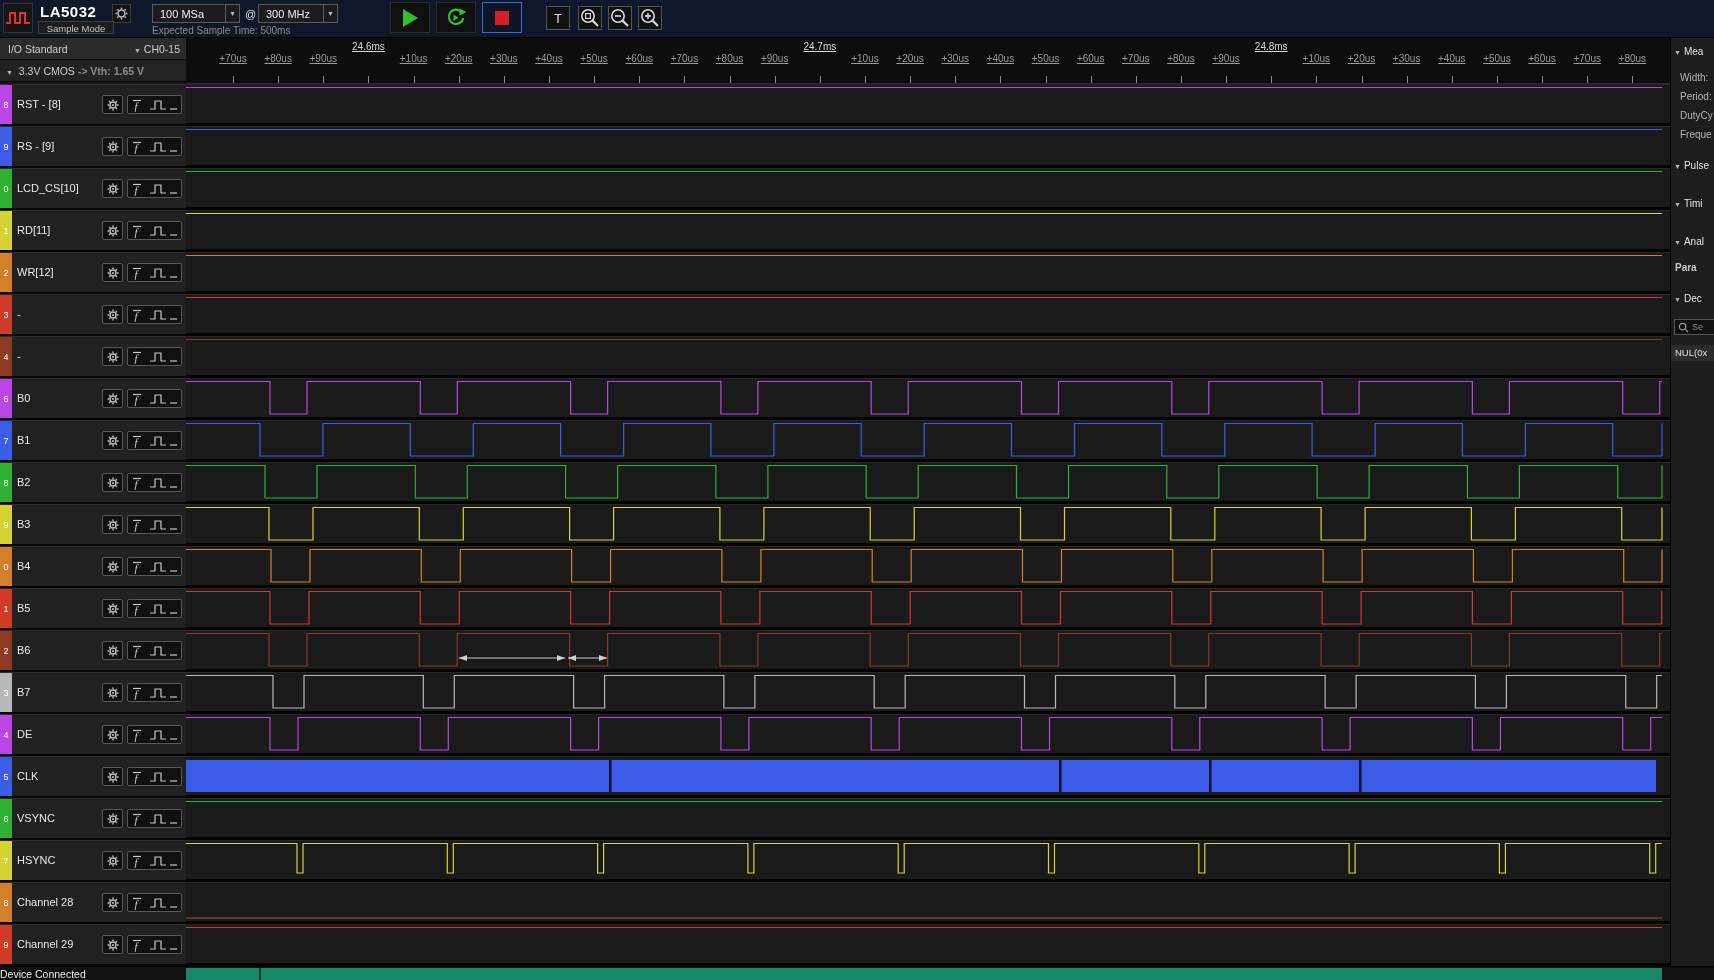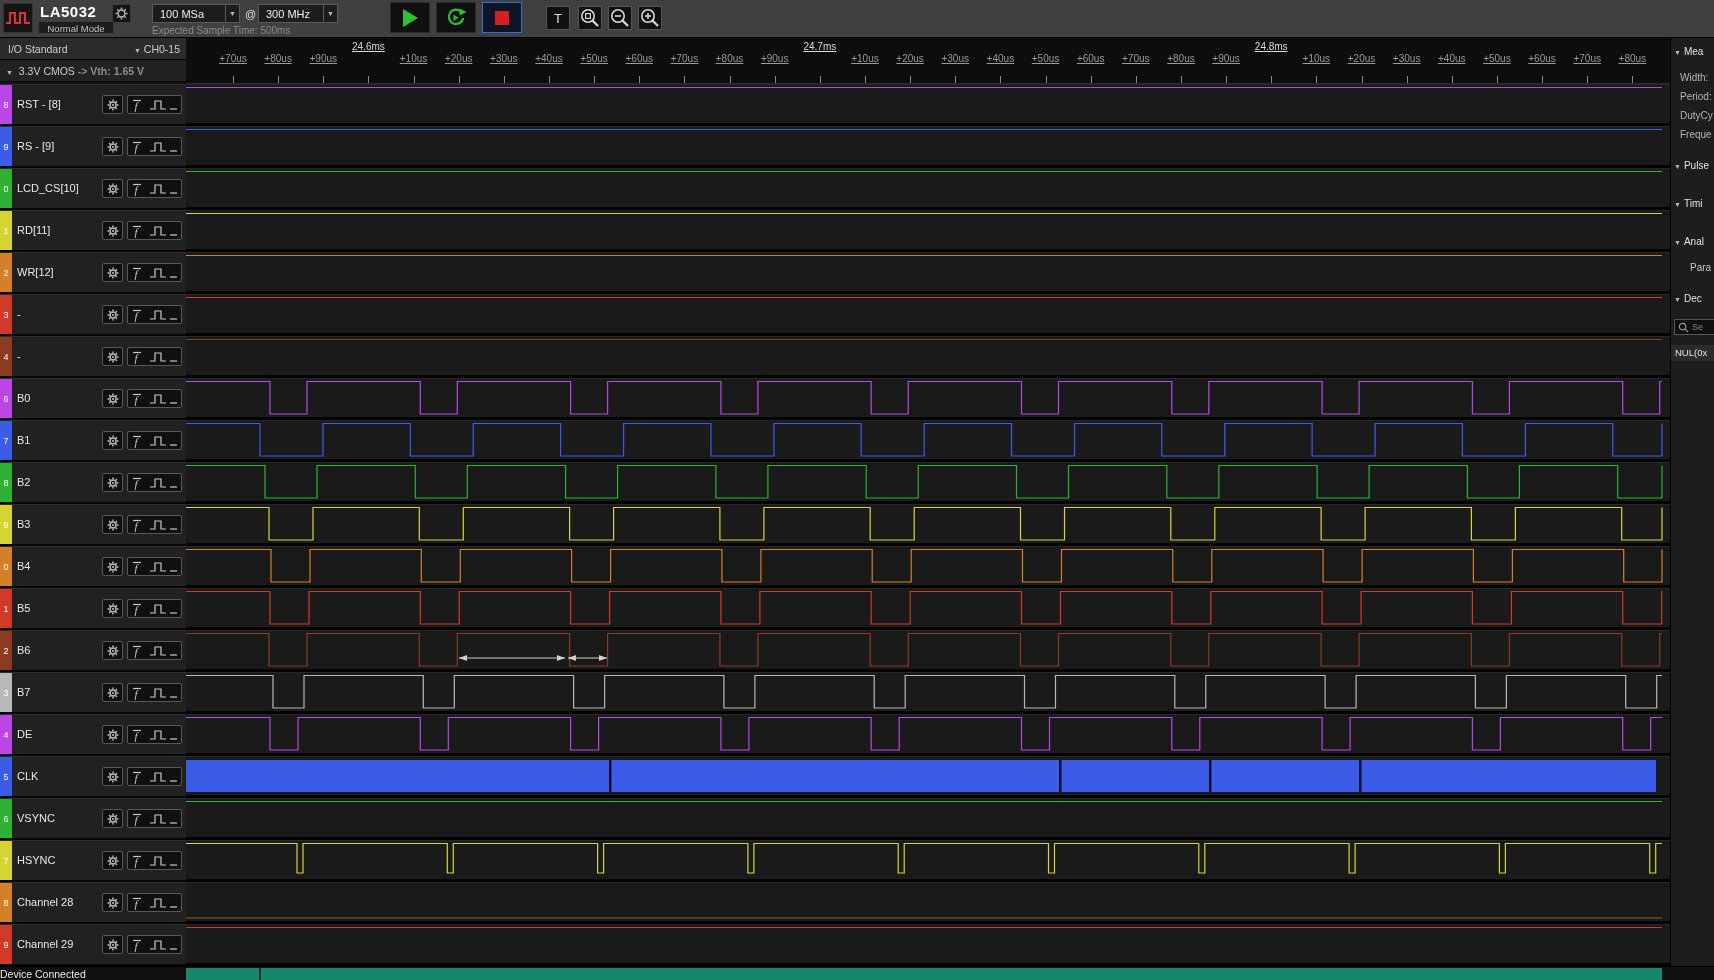--- a/index.html
+++ b/index.html
@@ -1,19 +1,19 @@
 <!DOCTYPE html>
 <html><head>
 <meta charset="utf-8">
 <style>
   html,body{margin:0;padding:0;background:#000;}
   #stage{position:relative;width:1714px;height:980px;background:#050505;overflow:hidden;
          font-family:"Liberation Sans",sans-serif;-webkit-font-smoothing:antialiased;}
   
-  #toolbar{position:absolute;left:0;top:0;width:1714px;height:38px;background:#404040;border-bottom:1px solid #000;box-sizing:border-box;}
+  #toolbar{position:absolute;left:0;top:0;width:1714px;height:38px;background:#0f172a;border-bottom:1px solid #000;box-sizing:border-box;}
   #logo{position:absolute;left:3px;top:3px;width:30px;height:30px;background:#151515;border:1px solid #333;box-sizing:border-box;display:flex;align-items:center;justify-content:center;}
   #device-title{position:absolute;left:40px;top:3px;font-size:15px;font-weight:bold;color:#fff;letter-spacing:.5px;}
   #toolbar-gear{position:absolute;left:112px;top:4px;width:19px;height:19px;background:#141414;border:1px solid #3a3a3a;display:flex;align-items:center;justify-content:center;padding:0;}
   #mode-box{position:absolute;left:38px;top:21px;width:76px;height:13px;background:#1d1d1d;border:1px solid #3d3d3d;color:#c4c4c4;font-size:9.5px;text-align:center;line-height:13px;box-sizing:border-box;}
   .dd{position:absolute;top:4px;height:19px;background:#1c1c1c;border:1px solid #5a5a5a;color:#eee;font-size:11px;line-height:19px;padding:0 16px 0 7px;box-sizing:border-box;white-space:nowrap;}
   .dd .arr{position:absolute;right:0;top:0;width:13px;text-align:center;font-size:7px;color:#bbb;border-left:1px solid #5a5a5a;line-height:17px;}
   #at-symbol{position:absolute;left:245px;top:8px;color:#ddd;font-size:11px;}
   #expected{position:absolute;left:152px;top:25px;font-size:10px;color:#8a8a8a;}
   .tbtn{position:absolute;top:2px;width:40px;height:31px;background:#101010;border:1px solid #2c2c2c;display:flex;align-items:center;justify-content:center;padding:0;cursor:pointer;box-sizing:border-box;}
   #stop-btn{border:1px solid #2f6fe4;background:#0d1526;}
@@ -42,21 +42,21 @@
   .tl-label.minor{top:15px;color:#9a9a9a;text-decoration:underline;}
   .tl-tick{position:absolute;bottom:0;width:1px;height:7px;background:#8a8a8a;}
   #waverows{position:absolute;left:0;top:46px;width:1484px;height:882px;}
   .wave-row{position:absolute;left:0;width:1484px;height:38px;background:#1a1a1a;border-top:1px solid #272727;border-bottom:3px solid #030303;}
   .wave-row svg{display:block;}
   
   #rightpanel{position:absolute;left:1670px;top:38px;width:44px;height:928px;background:#1d1d1d;border-left:1px solid #000;overflow:hidden;box-sizing:border-box;}
   .rp-header{position:absolute;left:3px;font-size:10px;color:#e2e2e2;white-space:nowrap;}
   .rp-header .tri{font-size:7px;color:#b5b5b5;margin-right:3px;}
   .rp-field{position:absolute;left:9px;font-size:10px;color:#b5b5b5;white-space:nowrap;}
-  .rp-sub{left:19px;color:#c8c8c8;}
+  .rp-sub{left:4px;color:#c8c8c8;font-weight:bold;}
   .rp-search{position:absolute;left:3px;width:56px;height:16px;border:1px solid #555;background:#101010;color:#888;font-size:9px;display:flex;align-items:center;gap:3px;padding:0 3px;box-sizing:border-box;}
   .rp-value{position:absolute;left:0;width:44px;height:16px;background:#2b2b2b;color:#e0e0e0;font-size:9.5px;line-height:16px;padding-left:4px;white-space:nowrap;}
   
   #statusbar{position:absolute;left:0;top:966px;width:1714px;height:14px;background:#101010;border-top:1px solid #000;box-sizing:border-box;}
   #status-text{position:absolute;left:0;top:1px;width:186px;text-align:left;font-size:10.5px;color:#e8e8e8;}
   #overview{position:absolute;left:186px;top:1px;width:1476px;height:12px;background:#17876a;}
   #ov-marker{position:absolute;left:73px;top:0;width:2px;height:12px;background:#07392a;}
   button{font-family:inherit;}
 </style>
 </head>
@@ -79,21 +79,21 @@
             <line x1="6" y1="10" x2="6" y2="11.5"></line>
             <line x1="0.5" y1="6" x2="2" y2="6"></line>
             <line x1="10" y1="6" x2="11.5" y2="6"></line>
             <line x1="2.1" y1="2.1" x2="3.2" y2="3.2"></line>
             <line x1="8.8" y1="8.8" x2="9.9" y2="9.9"></line>
             <line x1="2.1" y1="9.9" x2="3.2" y2="8.8"></line>
             <line x1="8.8" y1="3.2" x2="9.9" y2="2.1"></line>
           </g>
         </svg>
     </button>
-    <div id="mode-box">Normal Mode</div>
+    <div id="mode-box">Sample Mode</div>
 
     <div class="dd" style="left:152px;width:88px;">
       <span>100 MSa</span>
       <span class="arr">▼</span>
     </div>
     <span id="at-symbol">@</span>
     <div class="dd" style="left:258px;width:80px;">
       <span>300 MHz</span>
       <span class="arr">▼</span>
     </div>

